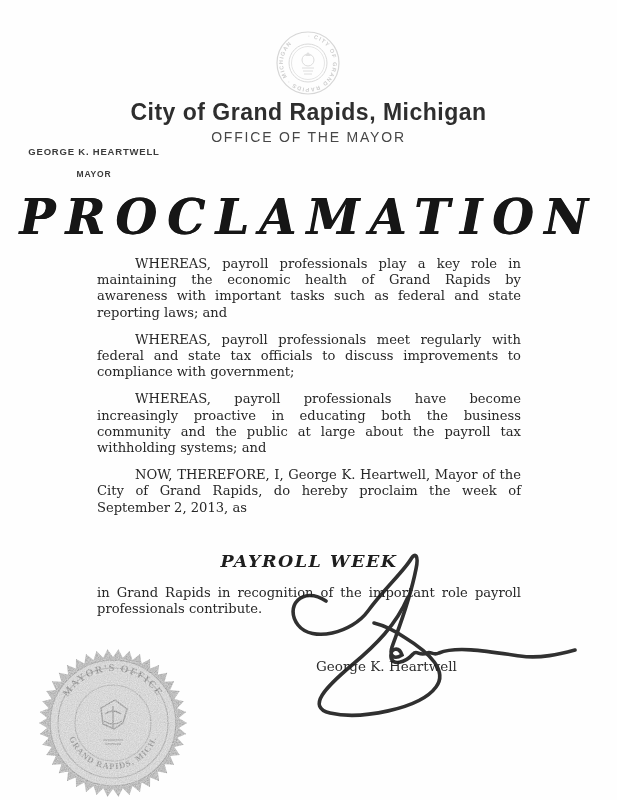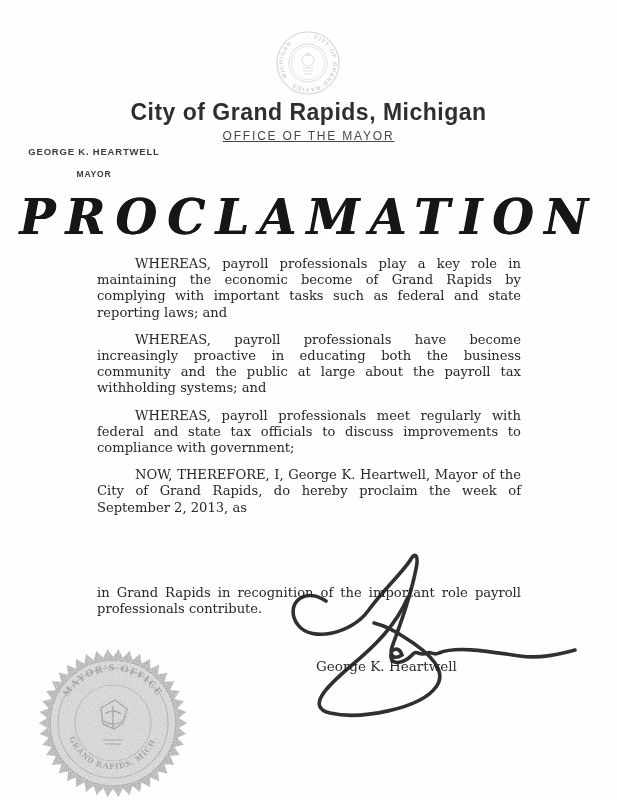--- a/index.html
+++ b/index.html
@@ -19,21 +19,21 @@
     position:absolute; top:99px; left:0; width:100%;
     text-align:center;
     font-family:Liberation Sans, sans-serif;
     font-weight:700; font-size:23px; color:#2e2e2e;
     letter-spacing:0.5px;
   }
   .office-line {
     position:absolute; top:129px; left:0; width:100%;
     text-align:center;
     font-family:"Liberation Sans", sans-serif;
-    font-size:12px; letter-spacing:1.8px; color:#474747;text-decoration:underline;
+    font-size:14px; letter-spacing:1.8px; color:#474747;
   }
   .letterhead {
     position:absolute; left:16px; top:146px; width:156px;
     text-align:center;
     font-family:"Liberation Sans", sans-serif;
     color:#3b3b3b;
   }
   .letterhead .lh-name { font-size:9.5px; font-weight:700; letter-spacing:0.8px; }
   .letterhead .lh-title { font-size:8.5px; font-weight:700; letter-spacing:0.8px; margin-top:12px; }
   
@@ -103,26 +103,27 @@
   <div class="office-line">OFFICE OF THE MAYOR</div>
 
   <div class="letterhead">
     <div class="lh-name">GEORGE K. HEARTWELL</div>
     <div class="lh-title">MAYOR</div>
   </div>
 
   <div class="heading">PROCLAMATION</div>
 
   <div class="body-block">
-    <p>WHEREAS, payroll professionals play a key role in maintaining the economic become of Grand Rapids by complying with important tasks such as federal and state reporting laws; and</p>
+    <p>WHEREAS, payroll professionals play a key role in maintaining the economic health of Grand Rapids by awareness with important tasks such as federal and state reporting laws; and</p>
+    <p>WHEREAS, payroll professionals meet regularly with federal and state tax officials to discuss improvements to compliance with government;</p>
     <p>WHEREAS, payroll professionals have become increasingly proactive in educating both the business community and the public at large about the payroll tax withholding systems; and</p>
-    <p>WHEREAS, payroll professionals meet regularly with federal and state tax officials to discuss improvements to compliance with government;</p>
     <p>NOW, THEREFORE, I, George K. Heartwell, Mayor of the City of Grand Rapids, do hereby proclaim the week of September 2, 2013, as</p>
   </div>
 
+  <div class="payroll-week">PAYROLL WEEK</div>
 
   <div class="closing">in Grand Rapids in recognition of the important role payroll professionals contribute.</div>
 
   <svg class="signature-svg" width="340" height="172" viewBox="0 0 340 172" aria-hidden="true">
     <g fill="none" stroke="#1f1f1f" stroke-width="3.6" stroke-linecap="round" opacity="0.92">
       <path d="M58,52 C34,36 16,58 30,76 C44,94 84,84 100,62 C116,40 136,22 143,10
                C147,3 151,6 148,20 C141,55 128,86 124,98 C121,107 126,111 134,106
                C131,97 122,99 123,108 C124,117 137,114 145,105 C149,100 151,108 159,104
                C163,102 165,107 171,104 C188,97 218,102 252,107 C272,110 292,105 307,101"></path>
       <path d="M140,48 C128,76 108,96 84,116 C58,138 38,158 62,164 C92,171 152,160 168,138

